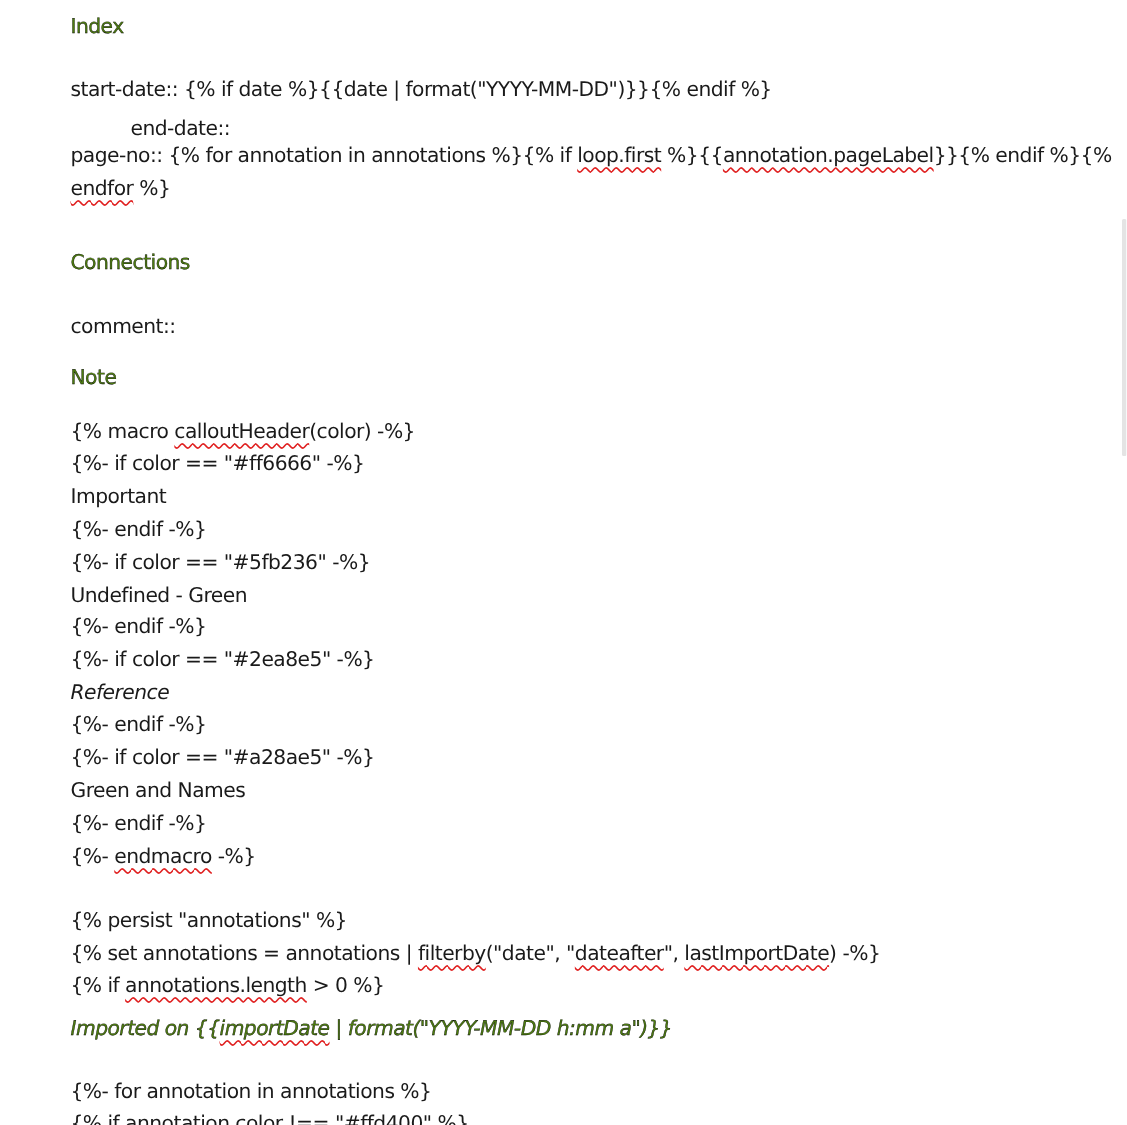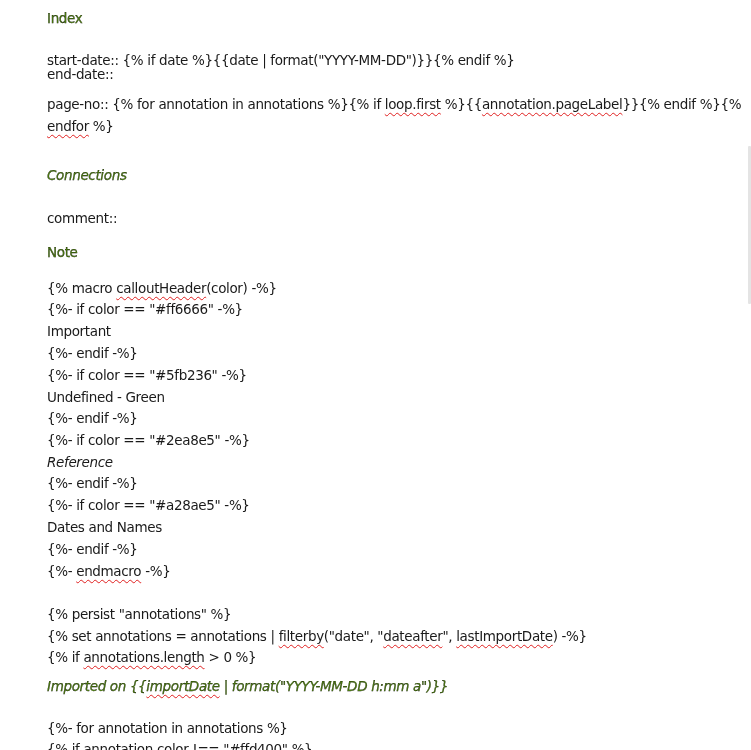--- a/index.html
+++ b/index.html
@@ -53,50 +53,50 @@
   </style>
 </head>
 <body>
 
 <div class="doc">
 
   <div class="line heading" style="top:8px;">Index</div>
 
   <div class="line" style="top:50px;">start-date:: {% if date %}{{date | format("YYYY-MM-DD")}}{% endif %}</div>
 
-  <div class="line" style="top:64px;">end-date::</div>
+  <div class="line" style="top:76px;margin-left:40px;">end-date::</div>
 
   <div class="line" style="top:94px;">
     <span>page-no:: {% for annotation in annotations %}{% if </span><span class="sq">loop.first</span><span> %}{{</span><span class="sq">annotation.pageLabel</span><span>}}{% endif %}{%</span>
   </div>
   <div class="line" style="top:116px;">
     <span class="sq">endfor</span><span> %}</span>
   </div>
 
-  <div class="line heading" style="top:165px;font-style:italic;">Connections</div>
+  <div class="line heading" style="top:165px;">Connections</div>
 
   <div class="line" style="top:208px;">comment::</div>
 
   <div class="line heading" style="top:242px;text-align:center;">Note</div>
 
   <div class="line" style="top:278px;">
     <span>{% macro </span><span class="sq">calloutHeader</span><span>(color) -%}</span>
   </div>
 
   <div class="line" style="top:299px;">{%- if color == "#ff6666" -%}</div>
   <div class="line" style="top:321px;">Important</div>
   <div class="line" style="top:343px;">{%- endif -%}</div>
   <div class="line" style="top:365px;">{%- if color == "#5fb236" -%}</div>
   <div class="line" style="top:387px;">Undefined - Green</div>
   <div class="line" style="top:408px;">{%- endif -%}</div>
   <div class="line" style="top:430px;">{%- if color == "#2ea8e5" -%}</div>
   <div class="line" style="top:452px;font-style:italic;">Reference</div>
   <div class="line" style="top:473px;">{%- endif -%}</div>
   <div class="line" style="top:495px;">{%- if color == "#a28ae5" -%}</div>
-  <div class="line" style="top:517px;">Dates and Names</div>
+  <div class="line" style="top:517px;">Green and Names</div>
   <div class="line" style="top:539px;">{%- endif -%}</div>
 
   <div class="line" style="top:561px;">
     <span>{%- </span><span class="sq">endmacro</span><span> -%}</span>
   </div>
 
   <div class="line" style="top:604px;">{% persist "annotations" %}</div>
 
   <div class="line" style="top:626px;">
     <span>{% set annotations = annotations | </span><span class="sq">filterby</span><span>("date", "</span><span class="sq">dateafter</span><span>", </span><span class="sq">lastImportDate</span><span>) -%}</span>

